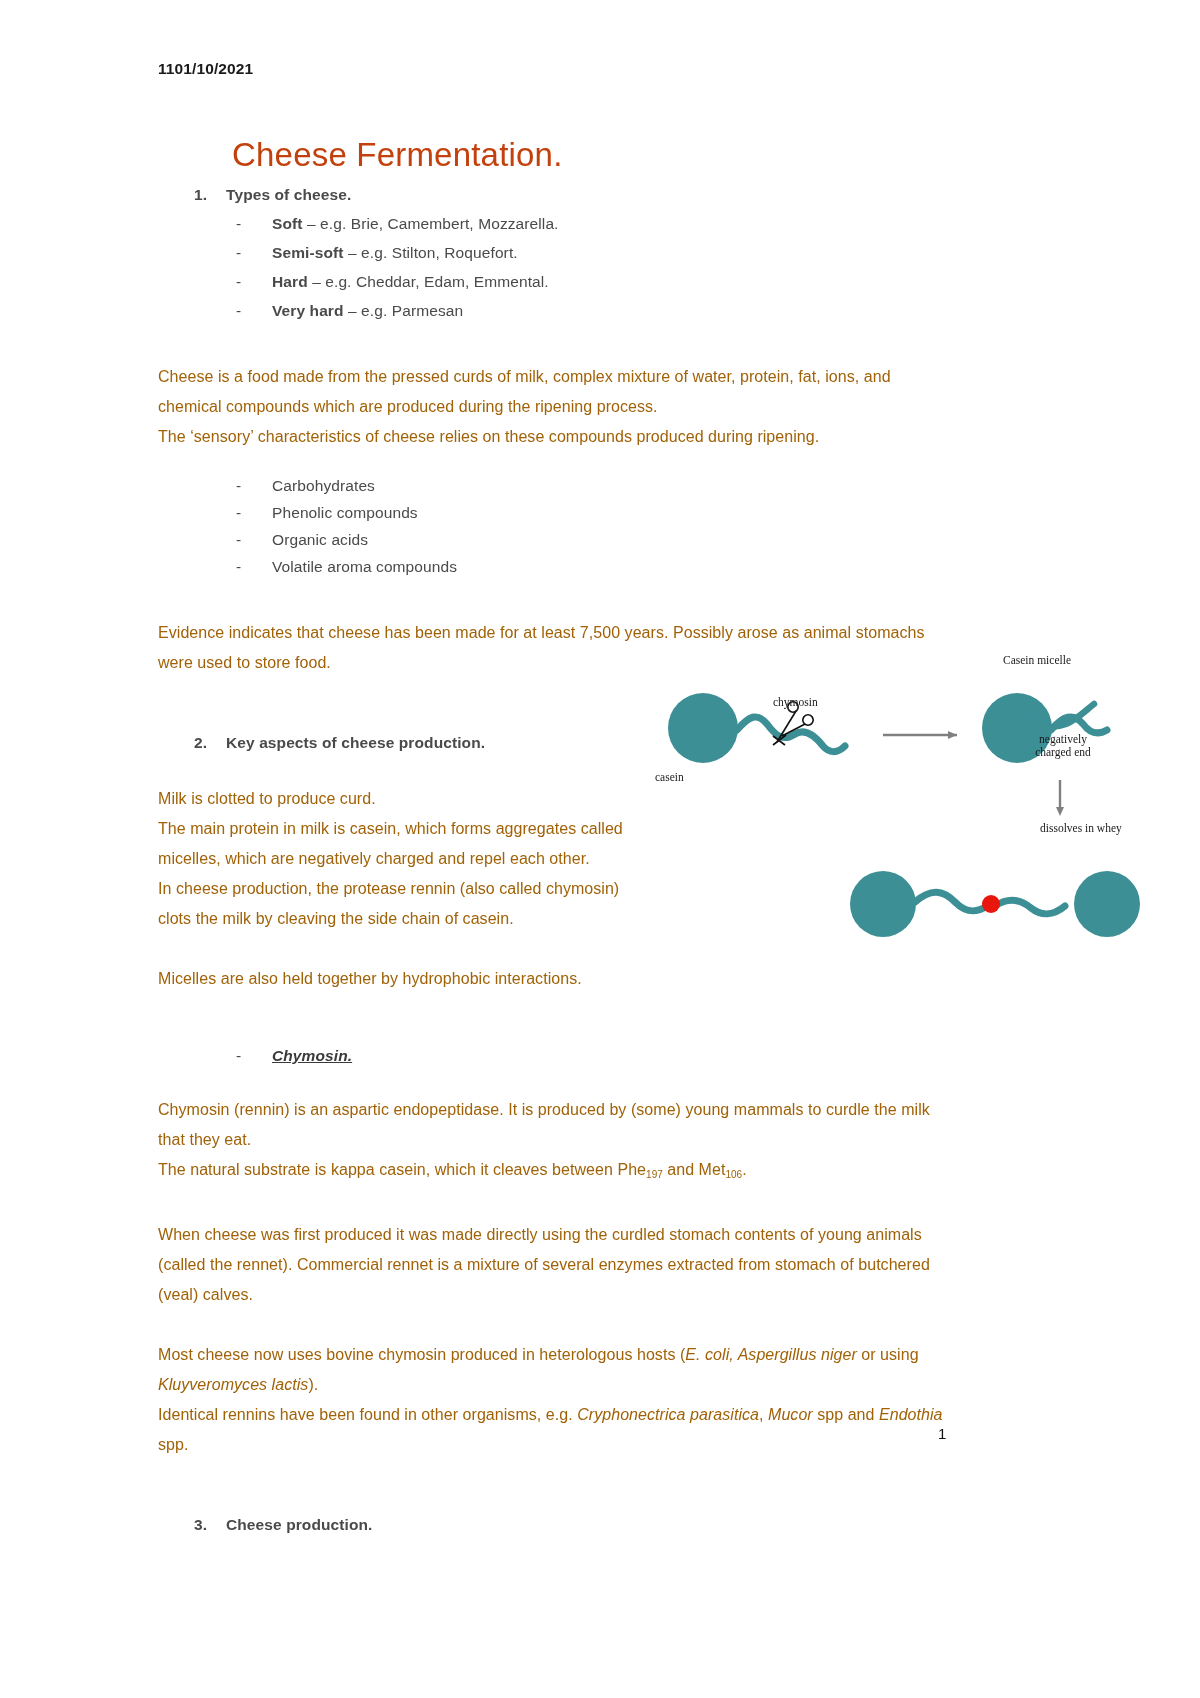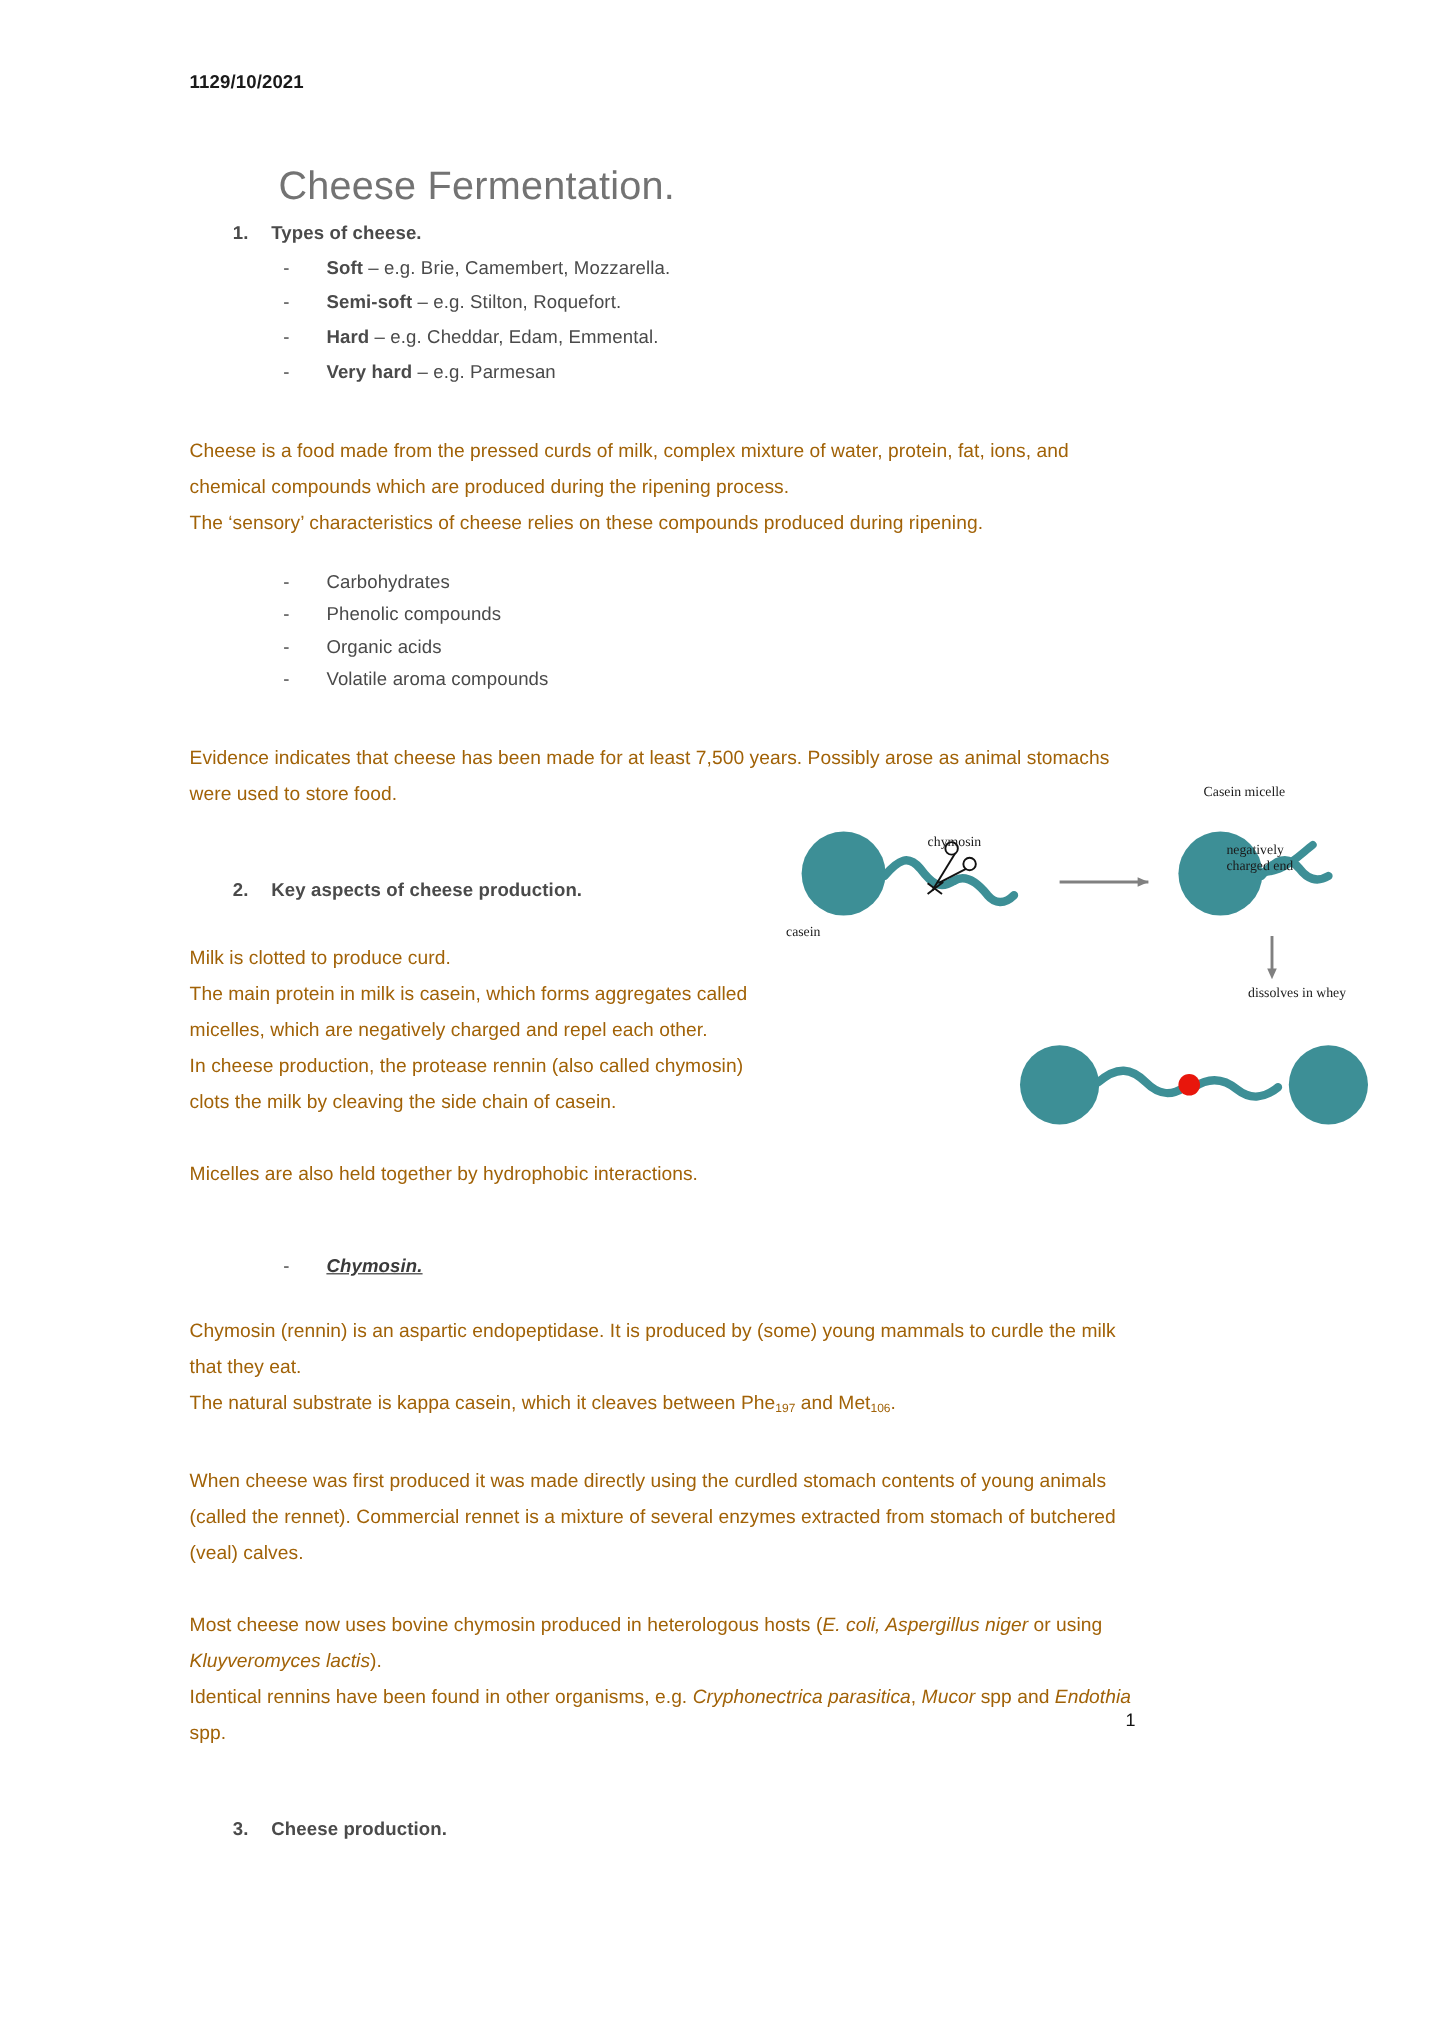--- a/index.html
+++ b/index.html
@@ -32,21 +32,21 @@
     color: #1a1a1a;
     letter-spacing: .1px;
   }
   
   .doc-title {
     position: absolute;
     top: 136px;
     left: 232px;
     font-size: 33px;
     font-weight: 400;
-    color: #737373;
+    color: #c2410c;
     letter-spacing: .2px;
   }
   
   .content {
     position: absolute;
     top: 186px;
     left: 158px;
     width: 800px;
   }
   
@@ -129,21 +129,21 @@
     color: #111;
   }
 </style>
 </head>
 <body>
 
 <div class="page">
 
   <div class="doc-header">
     <span>11</span>
-    <span>29/10/2021</span>
+    <span>01/10/2021</span>
   </div>
 
   <div class="doc-title">Cheese Fermentation.</div>
 
   <div class="content">
 
     <div class="num-item">
       <span class="num">1.</span>
       <span>Types of cheese.</span>
     </div>
@@ -271,21 +271,21 @@
 
   <div style="position:absolute; left:1003px; top:650px;">
     <span class="fig-label" style="position:static;">Casein micelle</span>
   </div>
 
   <div style="position:absolute; left:1018px; top:700px; width:90px; height:40px;">
     <svg width="90" height="40" viewBox="0 0 90 40">
       <path d="M4,12 C16,28 32,30 48,24 C60,19 68,10 76,4" stroke="#3d8f96" stroke-width="6.5" fill="none" stroke-linecap="round"></path>
     </svg>
   </div>
-  <div style="position:absolute; left:1022px; top:703px; width:82px; line-height:13px;">
+  <div style="position:absolute; left:1022px; top:733px; text-align:center; width:82px; line-height:13px;">
     <div class="fig-label" style="position:static;">negatively</div>
     <div class="fig-label" style="position:static;">charged  end</div>
   </div>
 
   <div style="position:absolute; left:1050px; top:778px;">
     <svg width="20" height="40" viewBox="0 0 20 40">
       <line x1="10" y1="2" x2="10" y2="31" stroke="#808080" stroke-width="2.4"></line>
       <polygon points="10,38 6,29 14,29" fill="#808080"></polygon>
     </svg>
   </div>

